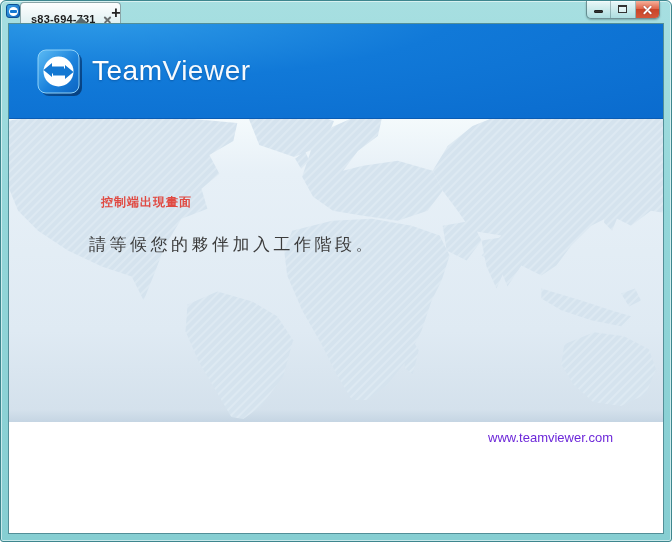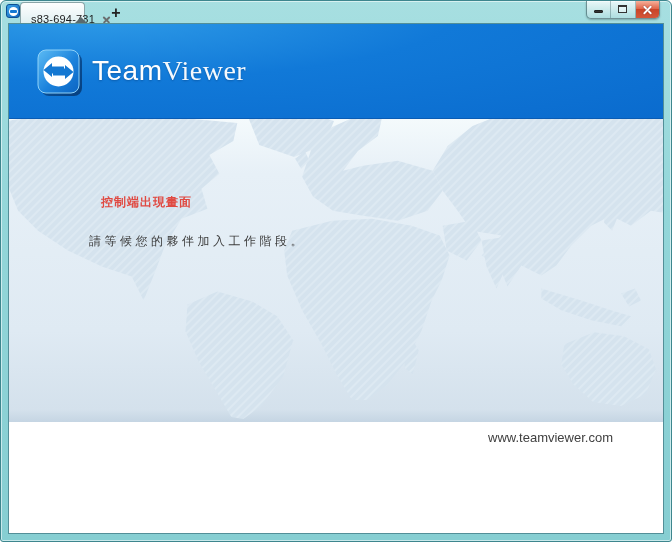--- a/index.html
+++ b/index.html
@@ -23,26 +23,27 @@
     background:linear-gradient(135deg,#3ba2e8,#1166bd);
     display:flex; align-items:center; justify-content:center;
   }
   .app-mini-icon .mini-circle {
     width:9px; height:9px; border-radius:50%; background:#fff;
     display:flex; align-items:center; justify-content:center;
   }
   .app-mini-icon .mini-arrows { width:7px; height:3px; background:#1478d2; border-radius:1px; }
 
   .tab {
-    position:absolute; left:19px; top:1px; width:65px; height:21px;
+    position:absolute; left:19px; top:1px; width:101px; height:21px;
     border:1px solid #8aa5a8; border-bottom:none;
     border-radius:4px 4px 0 0;
     background:linear-gradient(to bottom,#fdfefe 0%,#eef7f8 55%,#dff0f1 100%);
     display:flex; align-items:center; padding:12px 6px 0 10px;
     cursor:default;
+    font-weight:bold;
   }
   .tab-label { font-size:11px; color:#1c1c1c; white-space:nowrap; letter-spacing:.2px; }
   .tab-close { position:relative; width:11px; height:11px; margin-left:6px; cursor:pointer; }
   .tab-close i { position:absolute; left:1px; top:5px; width:9px; height:1.6px; background:#6b6f70; border-radius:1px; }
   .tab-close i:first-child { transform:rotate(45deg); }
   .tab-close i:last-child  { transform:rotate(-45deg); }
 
   .tab-indicator {
     position:absolute; left:74px; top:16px; width:0; height:0;
     border-left:6px solid transparent; border-right:6px solid transparent;
@@ -92,42 +93,42 @@
     height:95px; flex:0 0 95px; position:relative;
     background:radial-gradient(ellipse at 12% -10%, #2f9ce8 0%, #1179d8 45%, #0a6bce 100%);
     border-bottom:1px solid #0a5cb4;
     display:flex; align-items:center;
   }
   .logo-badge { position:absolute; left:28px; top:25px; }
   .logotype { position:absolute; left:83px; top:50%; transform:translateY(-50%);
               font-size:28px; color:#fff; letter-spacing:.5px;
               text-shadow:0 1px 2px rgba(0,40,90,.35); white-space:nowrap; }
   .logotype .bold  { font-weight:normal; }
-  .logotype .light { font-weight:normal; opacity:.96;font-family:Liberation Serif, serif; }
+  .logotype .light { font-weight:normal; opacity:.96; }
 
   
   .body {
     position:relative; flex:0 0 303px; height:303px; overflow:hidden;
     background:linear-gradient(to bottom,#f4fafc 0%,#e7f0f7 18%,#dfeaf3 70%,#d4e1ec 96%,#c5d5e3 100%);
   }
   .world-map { position:absolute; left:0; top:0; }
   .session-heading {
     position:absolute; left:92px; top:75px;
     font-size:12px; font-weight:600; color:#e04a42; letter-spacing:1px; white-space:nowrap;
   }
   .session-message {
     position:absolute; left:80px; top:114px;
-    font-size:12px; color:#3c3c3c; letter-spacing:3.5px; white-space:nowrap;
+    font-size:17px; color:#3c3c3c; letter-spacing:3.5px; white-space:nowrap;
   }
 
   
   .footer { flex:1 1 auto; background:#fff; position:relative; }
   .footer-link {
     position:absolute; top:8px; right:50px;
-    font-size:13px; color:#404040; text-decoration:none; cursor:pointer; white-space:nowrap;
+    font-size:13px; color:#6d28d9; text-decoration:none; cursor:pointer; white-space:nowrap;
   }
 </style>
 </head>
 <body>
 
 <div class="window">
 
   <div class="titlebar">
     <div class="app-mini-icon">
       <div class="mini-circle">

